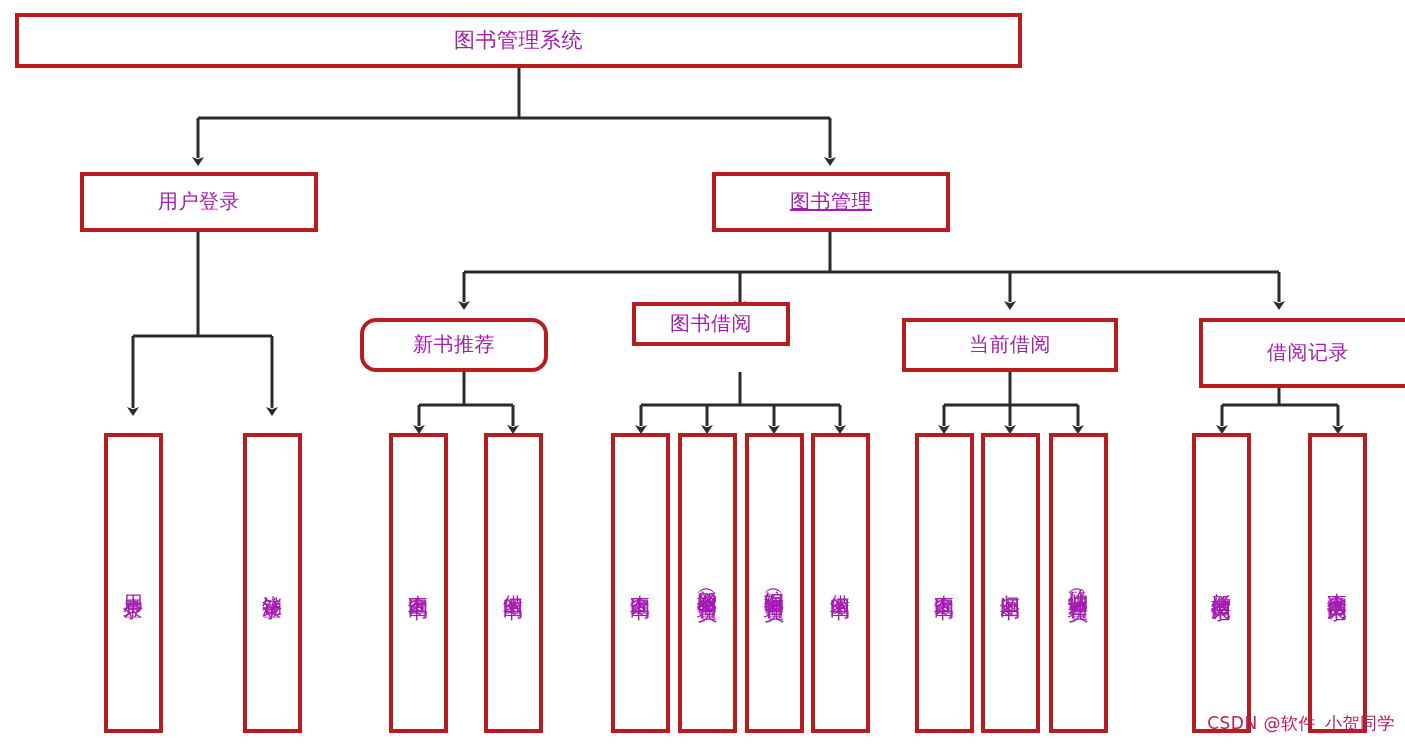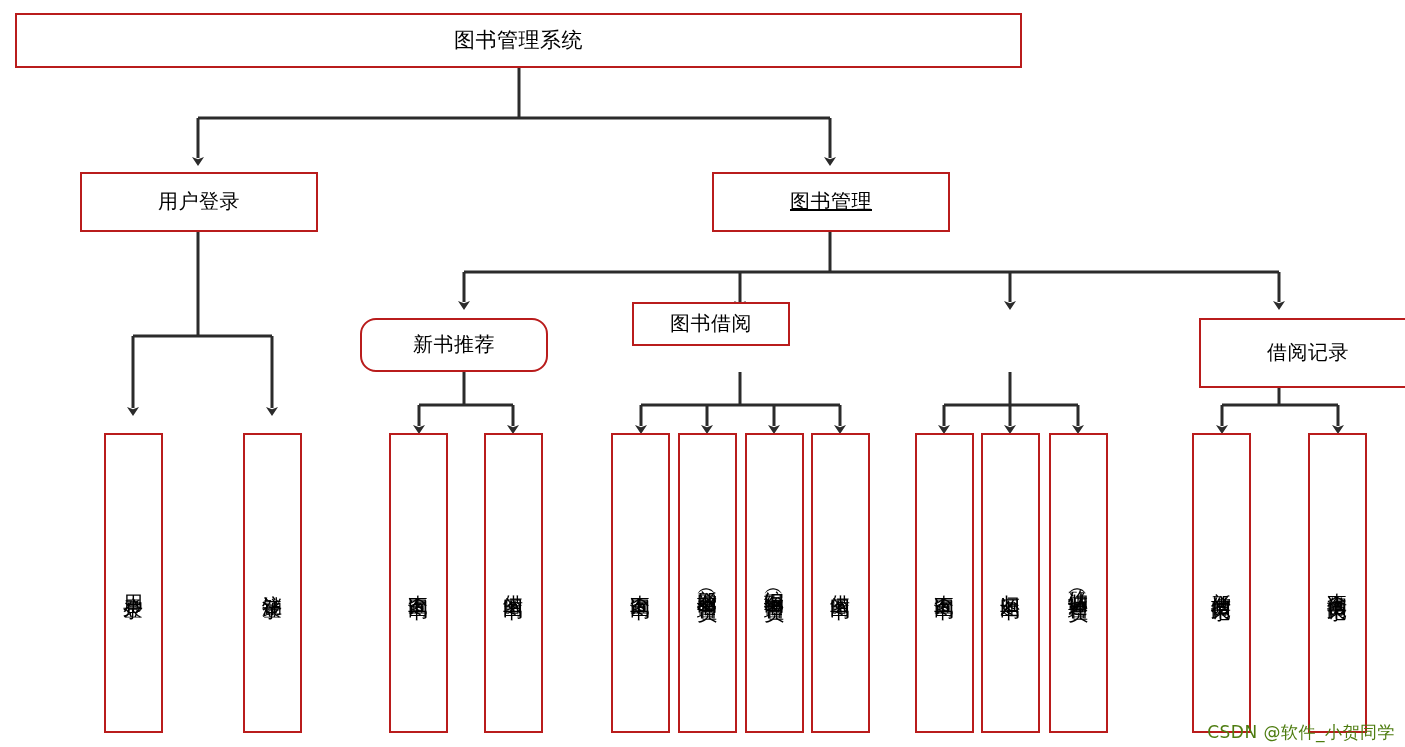--- a/index.html
+++ b/index.html
@@ -23,25 +23,25 @@
     left: 0;
     top: 0;
     width: 1405px;
     height: 747px;
     pointer-events: none;
   }
   .node {
     position: absolute;
     box-sizing: border-box;
     background: #ffffff;
-    border: 2px solid #b91c1c;
+    border: 4px solid #b91c1c;
     display: flex;
     align-items: center;
     justify-content: center;
-    color: #000000;
+    color: #a21caf;
   }
   .node.root {
     font-size: 21px;
   }
   .node.level2 {
     font-size: 20px;
   }
   .node.leaf {
     font-size: 20px;
     padding: 6px 0;
@@ -56,23 +56,23 @@
     writing-mode: vertical-rl;
     text-orientation: upright;
     line-height: 1.0;
     letter-spacing: 2px;
     max-height: 100%;
     white-space: nowrap;
   }
   #watermark {
     position: absolute;
     right: 10px;
-    bottom: 3px;
+    bottom: 12px;
     font-size: 17px;
-    color: #4d7c0f;
+    color: #be185d;
     letter-spacing: 0.5px;
     white-space: nowrap;
     user-select: none;
   }
 </style>
 </head>
 <body>
 
 <div id="diagram-root">
 
@@ -142,20 +142,23 @@
   </div>
 
   <div class="node level2" style="left:360px; top:318px; width:188px; height:54px;border-radius:16px;">
     <span class="node-label">新书推荐</span>
   </div>
 
   <div class="node level2" style="left:632px; top:302px; width:158px; height:44px;">
     <span class="node-label">图书借阅</span>
   </div>
 
+  <div class="node level2" style="left:902px; top:318px; width:216px; height:54px;">
+    <span class="node-label">当前借阅</span>
+  </div>
 
   <div class="node level2" style="left:1199px; top:318px; width:218px; height:70px;align-items:center;">
     <span class="node-label">借阅记录</span>
   </div>
 
   <div class="node leaf" style="left:104px; top:433px; width:59px; height:300px;">
     <span class="node-label">用户登录</span>
   </div>
 
   <div class="node leaf" style="left:243px; top:433px; width:59px; height:300px;">

